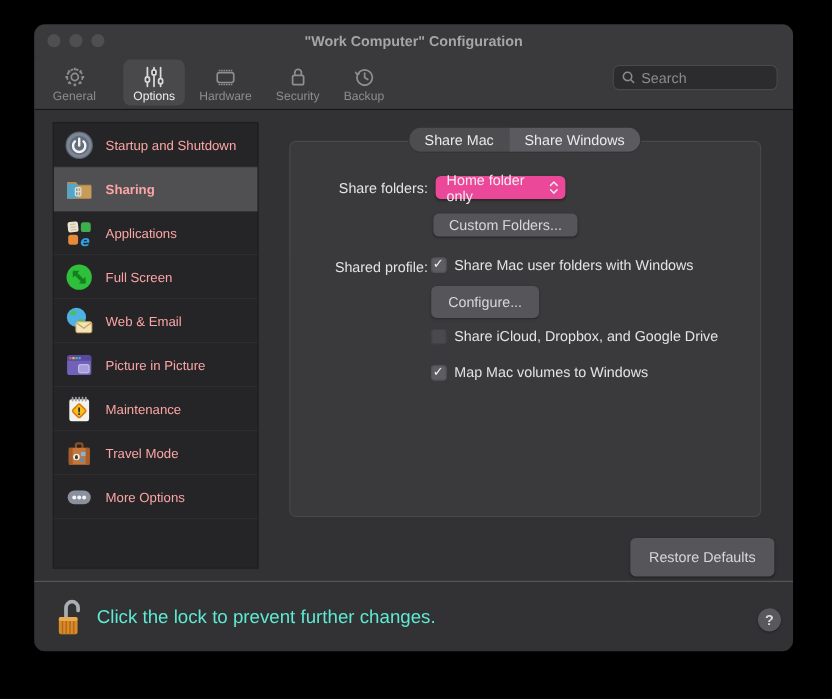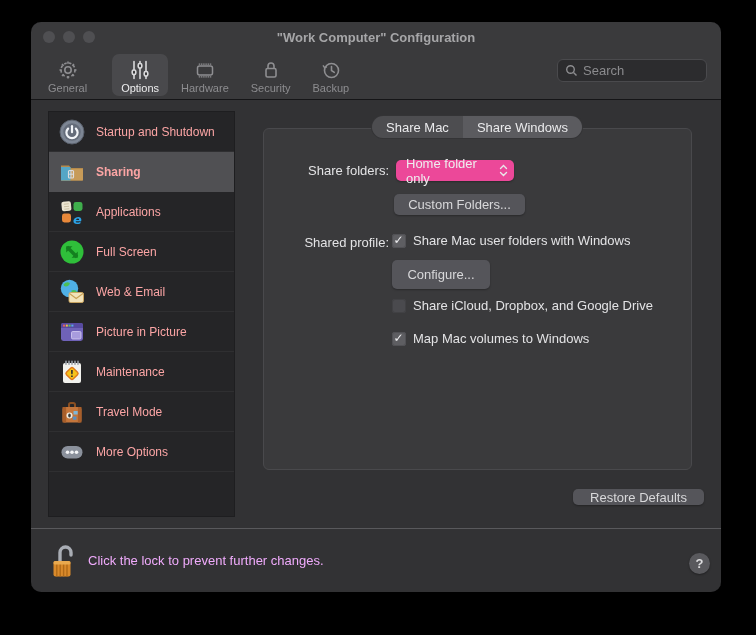--- a/index.html
+++ b/index.html
@@ -60,36 +60,36 @@
   .popup { position:absolute; left:132px; top:31px; width:118px; height:21px;
            background:#ec4899; border-radius:5px; display:flex; align-items:center;
            justify-content:space-between; padding:0 6px 0 10px;
            font-size:13px; color:#eeeeef; box-shadow:0 1px 2px rgba(0,0,0,.3); }
 
   .btn { background:#55555a; border-radius:5px; color:#d8d8da; font-size:13px;
          display:flex; align-items:center; justify-content:center;
          box-shadow:0 1px 2px rgba(0,0,0,.3); }
   .btn-custom   { position:absolute; left:130px; top:65px;  width:131px; height:21px; }
   .btn-config   { position:absolute; left:128px; top:131px; width:98px;  height:29px; }
-  .btn-restore  { position:absolute; left:542px; top:389px; width:131px; height:16px; }
+  .btn-restore  { position:absolute; left:542px; top:389px; width:131px; height:35px; }
 
   .cb-row { position:absolute; left:128px; display:flex; align-items:center; gap:7px; }
   .cb { width:14px; height:14px; border-radius:3px; position:relative; }
   .cb.checked { background:#5e5e62; box-shadow:0 0 0 1px #515155 inset; }
   .cb.checked::after { content:"✓"; position:absolute; left:1.5px; top:-1px;
                        font-size:12px; font-weight:700; color:#f2f2f4; }
   .cb.unchecked { background:#4a4a4e; box-shadow:0 0 0 1px #414144 inset; }
   .cb-label { font-size:13px; color:#e3e3e5; }
 
   
   .footer { position:absolute; left:0; right:0; bottom:0; height:64px;
             background:#323234; border-top:1px solid #59595c;
             display:flex; align-items:center; }
   .lockwrap { margin-left:21px; width:26px; height:40px; }
-  .lock-text { margin-left:10px; font-size:13px; color:#f0abfc; }
+  .lock-text { margin-left:10px; font-size:17px; color:#5eead4; }
   .help-btn { position:absolute; right:11px; top:24px; width:21px; height:21px;
               border-radius:50%; background:#59595d; color:#dcdcde; font-size:13px;
               font-weight:700; display:flex; align-items:center; justify-content:center;
               box-shadow:0 1px 2px rgba(0,0,0,.35); }
 </style>
 </head>
 <body>
 
 <div class="stage">
   <div class="window">

